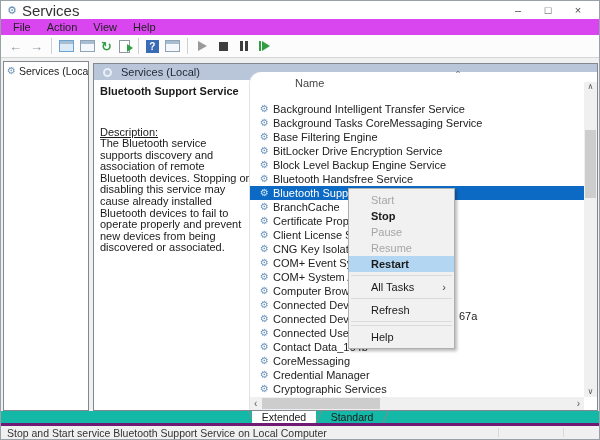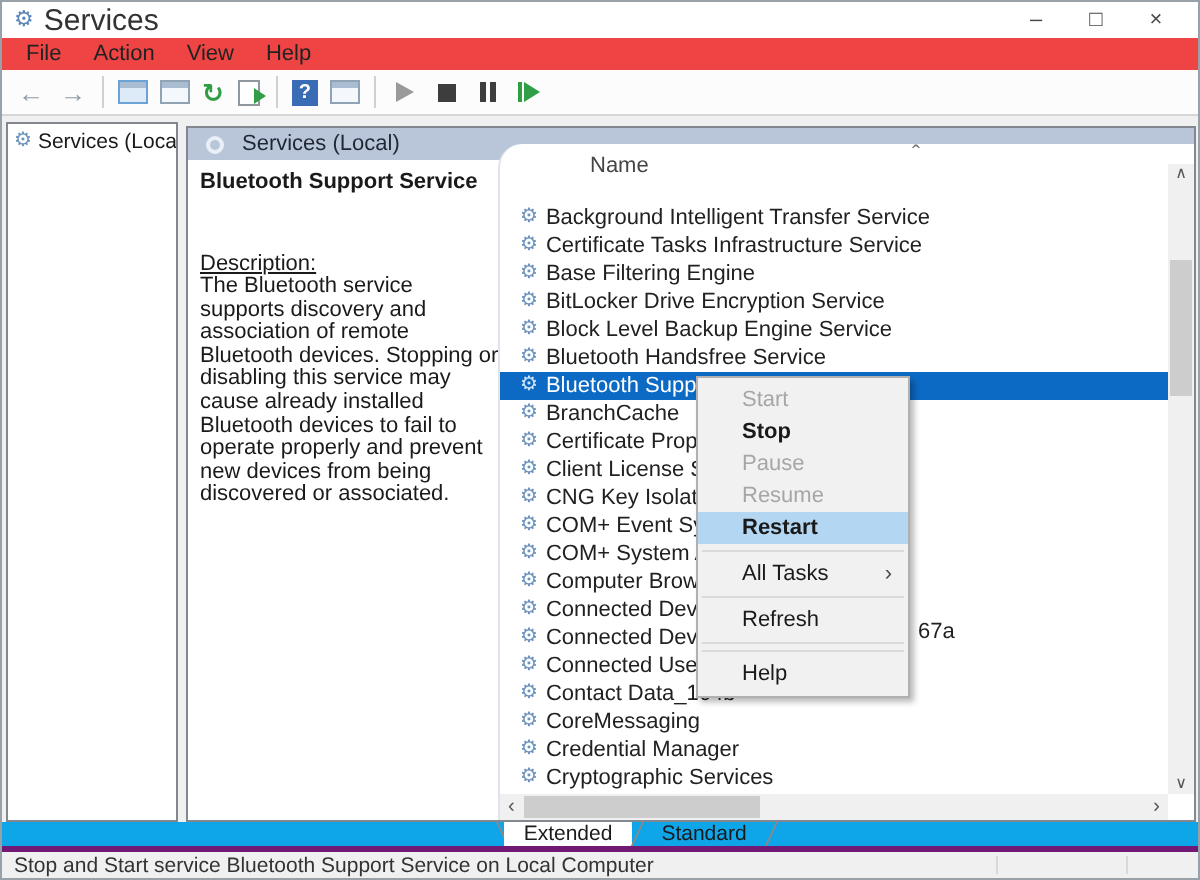--- a/index.html
+++ b/index.html
@@ -7,21 +7,21 @@
   body { position:relative; background:#fff; border:1px solid #98a0a8; overflow:hidden; }
 
   
   .titlebar { height:18px; display:flex; align-items:center; padding:0 6px; background:#fff; }
   .title-icon { font-size:11px; color:#5b87b5; margin-right:5px; line-height:1; }
   .title-text { font-size:15px; color:#333; }
   .win-controls { margin-left:auto; display:flex; }
   .win-controls span { width:30px; text-align:center; font-size:11px; color:#4a4a4a; line-height:18px; }
 
   
-  .menubar { height:16px; display:flex; align-items:center; padding-left:4px; background:#ef4444; font-size:11px; color:#222; }
+  .menubar { height:16px; display:flex; align-items:center; padding-left:4px; background:#d946ef; font-size:11px; color:#222; }
   .menubar .mi { padding:0 8px; }
 
   
   .toolbar { height:23px; display:flex; align-items:center; padding:0 4px; background:#fcfcfc; border-bottom:1px solid #d6d6d6; }
   .tb-sep { width:1px; height:16px; background:#d0d0d0; margin:0 4px; }
   .tb-arrow { font-size:13px; color:#8d9aa6; font-weight:700; padding:0 4px; line-height:1; }
   .mini-win { width:15px; height:12px; border:1px solid #8fa3b5; background:#f4f8fc; position:relative; margin:0 3px; }
   .mini-win::before { content:""; position:absolute; left:0; top:0; right:0; height:3px; background:#a8bdd2; }
   .mini-win.active { border-color:#6ba3d6; background:#ddebf8; }
   .tb-refresh { color:#2f9e44; font-size:13px; font-weight:700; margin:0 3px; line-height:1; }
@@ -76,21 +76,21 @@
   .ctx-item.disabled { color:#a6a6a6; }
   .ctx-item.highlighted { background:#b3d7f3; }
   .ctx-item.semibold { font-weight:600; }
   .ctx-item.bold { font-weight:700; }
   .ctx-item .sub-arrow { position:absolute; right:8px; top:0; font-size:11px; color:#444; }
   .ctx-sep { height:1px; background:#dadada; margin:3px 2px; }
 
   .menu-tail { position:absolute; left:458px; top:309px; font-size:11px; color:#212121; z-index:5; }
 
   
-  .tab-row { position:absolute; left:0; top:410px; width:600px; height:14px; background:#0ea5e9; }
+  .tab-row { position:absolute; left:0; top:410px; width:600px; height:14px; background:#14b8a6; }
   .tab { position:absolute; top:0; height:14px; line-height:13px; font-size:10.5px; color:#1a1a1a; text-align:center; }
   .tab.active { background:#fff; }
   .tab-line { position:absolute; top:0; width:1px; height:13px; background:#8a8a8a; }
   .tl-back { transform:skewX(25deg); }
   .tl-fwd { transform:skewX(-25deg); }
 
   
   .statusbar { position:absolute; left:0; bottom:0; width:600px; height:16px; background:#f0f0f0; border-top:3px solid #701a75; font-size:10.5px; color:#333; line-height:15px; padding-left:6px; }
   .sb-sep { position:absolute; top:2px; bottom:2px; width:1px; background:#d9d9d9; }
 </style>
@@ -162,21 +162,21 @@
     <div class="list-pane">
       <span class="sort-chevron">ˆ</span>
       <div class="col-header">Name</div>
       <div class="rows">
           <div class="row">
             <span class="gear">⚙</span>
             <span>Background Intelligent Transfer Service</span>
           </div>
           <div class="row">
             <span class="gear">⚙</span>
-            <span>Certificate Tasks Infrastructure Service</span>
+            <span>Background Tasks CoreMessaging Service</span>
           </div>
           <div class="row">
             <span class="gear">⚙</span>
             <span>Base Filtering Engine</span>
           </div>
           <div class="row">
             <span class="gear">⚙</span>
             <span>BitLocker Drive Encryption Service</span>
           </div>
           <div class="row">

